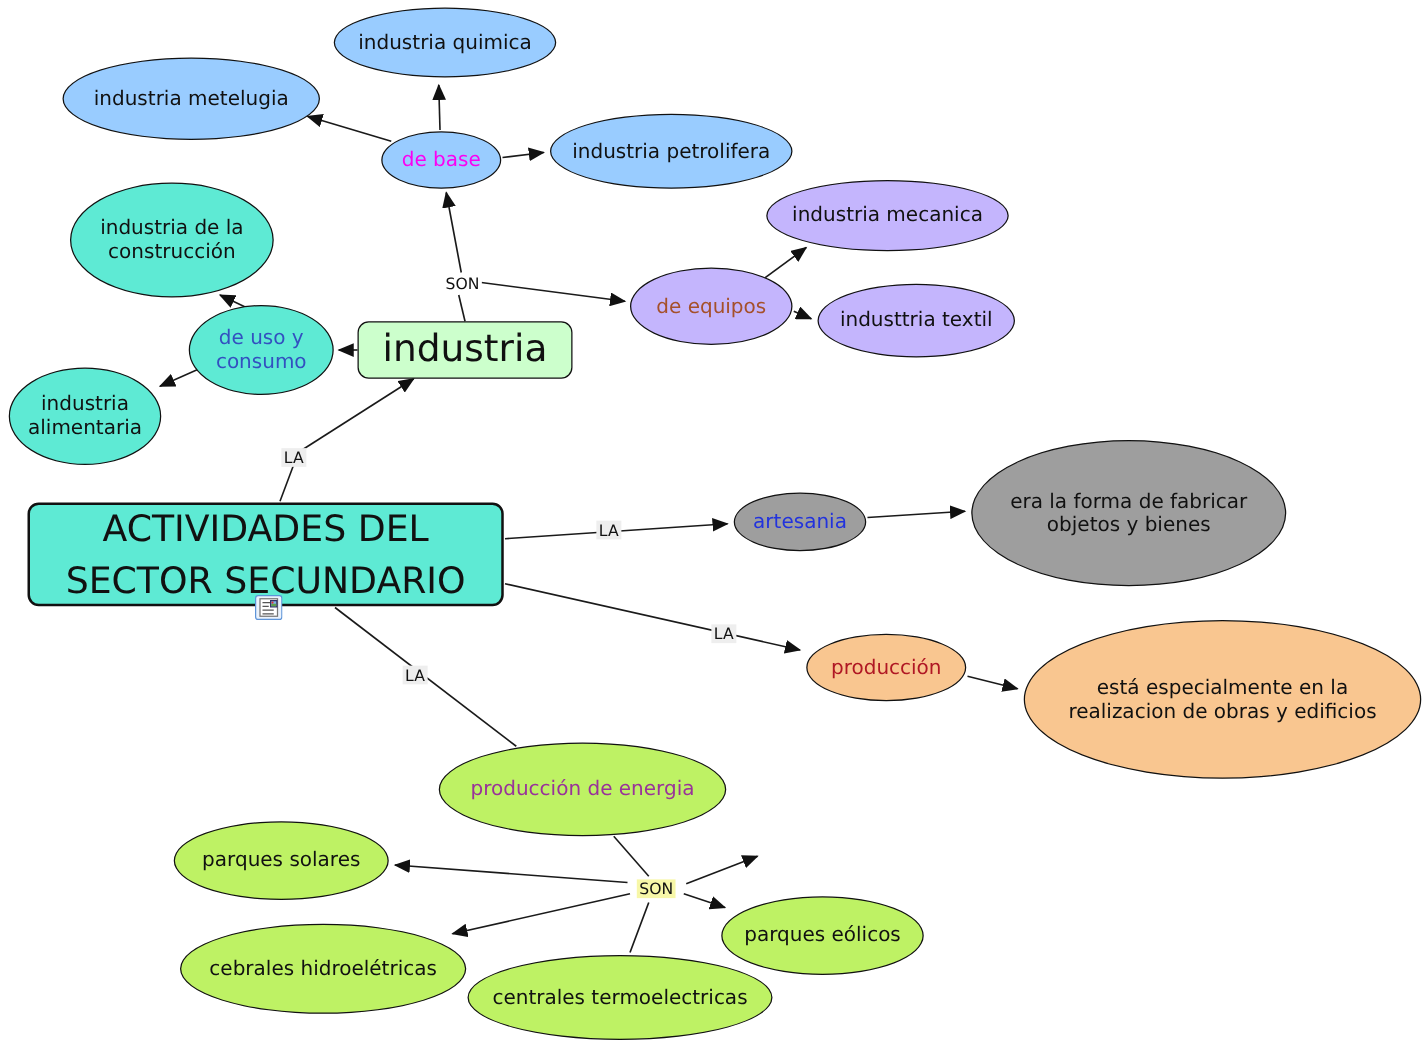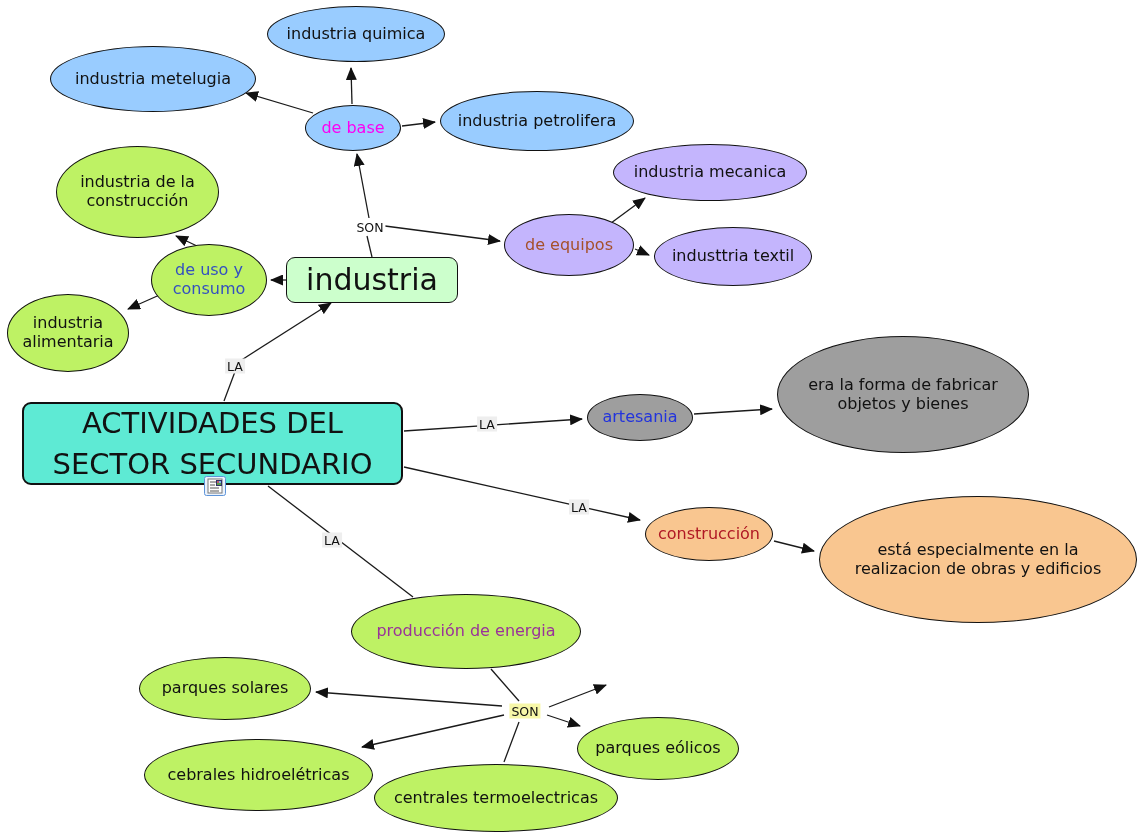--- a/index.html
+++ b/index.html
@@ -10,21 +10,21 @@
   #wires{position:absolute;left:0;top:0;width:1140px;height:837px;z-index:1;}
   .node{
     position:absolute;z-index:2;box-sizing:border-box;
     display:flex;align-items:center;justify-content:center;text-align:center;
     font-size:16px;line-height:1.18;color:#111;padding:2px 8px;
   }
   .ellipse{border:1.4px solid #111;border-radius:50%;}
   .rectnode{border:1.6px solid #111;border-radius:9px;}
   .c-blue{background:#99CCFF;}
   .c-pink{background:#c4b5fd;}
-  .c-purple{background:#bef264;}
+  .c-purple{background:#5eead4;}
   .c-green{background:#CCFFCC;}
   .c-yellow{background:#bef264;}
   .c-gray{background:#9E9E9E;}
   .c-peach{background:#F9C690;}
   .c-amber{background:#5eead4;}
   .t-magenta{color:#FB00F3;}
   .t-sienna{color:#A5502A;}
   .t-blue{color:#3350C0;}
   .t-royal{color:#2233DD;}
   .t-darkred{color:#B01824;}
@@ -138,26 +138,26 @@
     <line x1="6" y1="12" x2="15" y2="12" stroke="#555" stroke-width="1"></line>
     <line x1="6" y1="15" x2="15" y2="15" stroke="#555" stroke-width="1"></line>
     <rect x="12.5" y="4.5" width="5" height="5" fill="#7FB2E8" stroke="#336"></rect>
     <rect x="13" y="7" width="4" height="2" fill="#5FA04A"></rect>
     <circle cx="14" cy="6" r="0.9" fill="#D33"></circle>
   </svg>
 
   <div class="node ellipse c-gray t-royal" style="left:587px;top:394px;width:106px;height:47px;">
     <span>artesania</span>
   </div>
-  <div class="node ellipse c-gray" style="left:777px;top:336px;width:252px;height:117px;padding:2px 22px;">
+  <div class="node ellipse c-gray" style="left:777px;top:352px;width:252px;height:117px;padding:2px 22px;">
     <span>era la forma de fabricar objetos y bienes</span>
   </div>
 
   <div class="node ellipse c-peach t-darkred" style="left:645px;top:507px;width:128px;height:54px;">
-    <span>construcción</span>
+    <span>producción</span>
   </div>
   <div class="node ellipse c-peach" style="left:819px;top:496px;width:318px;height:127px;padding:2px 24px;">
     <span>está especialmente en la realizacion de obras y edificios</span>
   </div>
 
   <div class="node ellipse c-yellow t-purple" style="left:351px;top:594px;width:230px;height:75px;">
     <span>producción de energia</span>
   </div>
   <div class="node ellipse c-yellow" style="left:139px;top:657px;width:172px;height:63px;">
     <span>parques solares</span>

